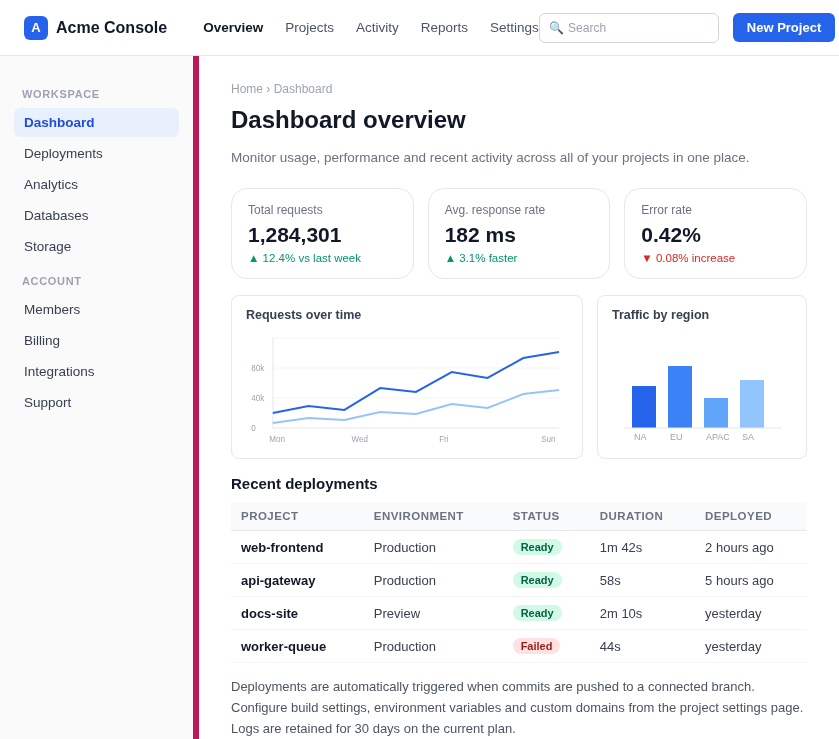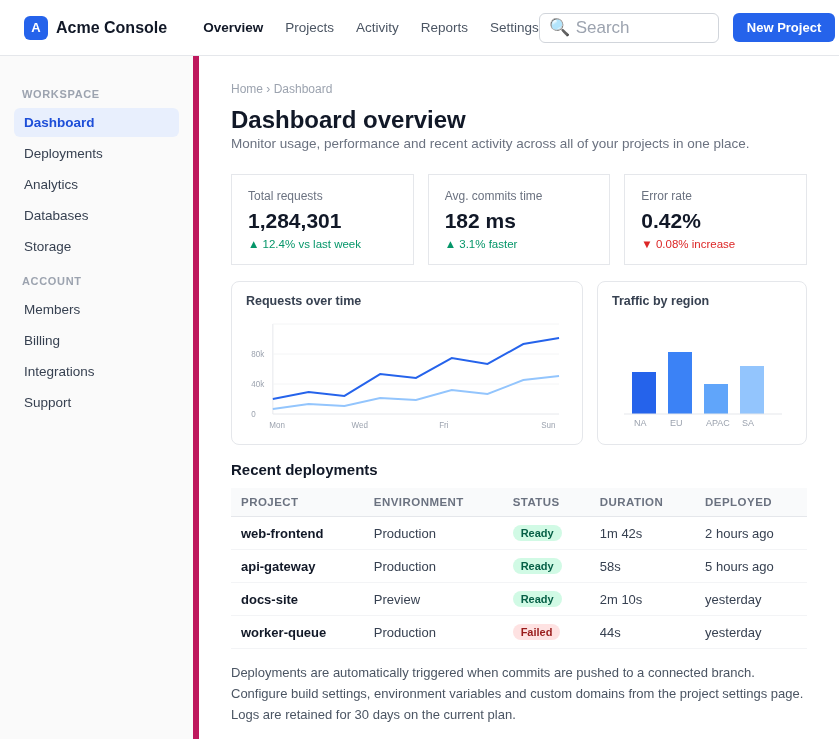--- a/index.html
+++ b/index.html
@@ -6,32 +6,32 @@
   * { margin:0; padding:0; box-sizing:border-box; }
   html,body { width:839px; height:739px; overflow:hidden; }
   body { font-family:"Liberation Sans", sans-serif; background:#ffffff; color:#1f2937; }
   .topbar { height:56px; display:flex; align-items:center; padding:0 24px; border-bottom:1px solid #e5e7eb; background:#ffffff; }
   .logo { display:flex; align-items:center; gap:8px; white-space:nowrap; font-weight:bold; font-size:16px; color:#111827; }
   .logo-mark { width:24px; height:24px; border-radius:6px; background:#2563eb; display:inline-flex; align-items:center; justify-content:center; color:#fff; font-size:13px; font-weight:bold; }
   .nav { display:flex; gap:22px; margin-left:36px; font-size:13.5px; color:#4b5563; }
   .nav span.active { color:#111827; font-weight:bold; }
   .top-right { margin-left:auto; display:flex; align-items:center; gap:14px; }
   .btn { white-space:nowrap; background:#2563eb; color:#fff; border-radius:6px; font-size:13px; padding:7px 14px; font-weight:bold; }
-  .search { width:180px; height:30px; border:1px solid #d1d5db; border-radius:6px; color:#9ca3af; font-size:17px; display:flex; align-items:center; padding:0 10px; gap:6px; }
+  .search { width:180px; height:30px; border:1px solid #d1d5db; border-radius:6px; color:#9ca3af; font-size:12px; display:flex; align-items:center; padding:0 10px; gap:6px; }
   .wrap { display:flex; height:683px; }
   .side { width:199px; border-right:6px solid #be185d; padding:18px 14px; background:#fafafa; }
   .side .sec { font-size:11px; letter-spacing:.06em; color:#9ca3af; font-weight:bold; margin:14px 8px 8px; }
   .side .item { font-size:13.5px; color:#374151; padding:7px 10px; border-radius:6px; margin-bottom:2px; }
   .side .item.sel { background:#e8effd; color:#1d4ed8; font-weight:bold; }
   .main { flex:1; padding:26px 32px; overflow:hidden; }
   .crumb { font-size:12px; color:#9ca3af; margin-bottom:10px; }
-  h1 { font-size:24px; color:#111827; margin-bottom:0; }
+  h1 { font-size:24px; color:#111827; margin-bottom:14px; }
   .sub { font-size:13.5px; color:#6b7280; margin-bottom:20px; line-height:1.5; }
   .cards { display:flex; gap:14px; margin-bottom:16px; }
-  .card { flex:1; border:1px solid #e5e7eb; border-radius:0; padding:14px 16px; }
+  .card { flex:1; border:1px solid #e5e7eb; border-radius:16px; padding:14px 16px; }
   .card .k { font-size:12px; color:#6b7280; margin-bottom:6px; }
   .card .v { font-size:21px; font-weight:bold; color:#111827; }
   .card .d { font-size:11.5px; margin-top:5px; color:#059669; }
   .card .d.neg { color:#dc2626; }
   h2 { font-size:15px; color:#111827; margin:4px 0 10px; }
   table { width:100%; border-collapse:collapse; font-size:13px; }
   th { text-align:left; color:#6b7280; font-size:11.5px; letter-spacing:.04em; border-bottom:1px solid #e5e7eb; padding:8px 10px; background:#f9fafb; }
   td { padding:8px 10px; border-bottom:1px solid #f3f4f6; color:#374151; }
   td.name { color:#111827; font-weight:bold; }
   .pill { display:inline-block; font-size:11px; padding:2px 8px; border-radius:999px; font-weight:bold; }
@@ -78,21 +78,21 @@
       <div class="crumb">Home › Dashboard</div>
       <h1>Dashboard overview</h1>
       <div class="sub">Monitor usage, performance and recent activity across all of your projects in one place.</div>
       <div class="cards">
         <div class="card">
           <div class="k">Total requests</div>
           <div class="v">1,284,301</div>
           <div class="d">▲ 12.4% vs last week</div>
         </div>
         <div class="card">
-          <div class="k">Avg. commits time</div>
+          <div class="k">Avg. response rate</div>
           <div class="v">182 ms</div>
           <div class="d">▲ 3.1% faster</div>
         </div>
         <div class="card">
           <div class="k">Error rate</div>
           <div class="v">0.42%</div>
           <div class="d neg">▼ 0.08% increase</div>
         </div>
       </div>
       <div class="chartrow">

